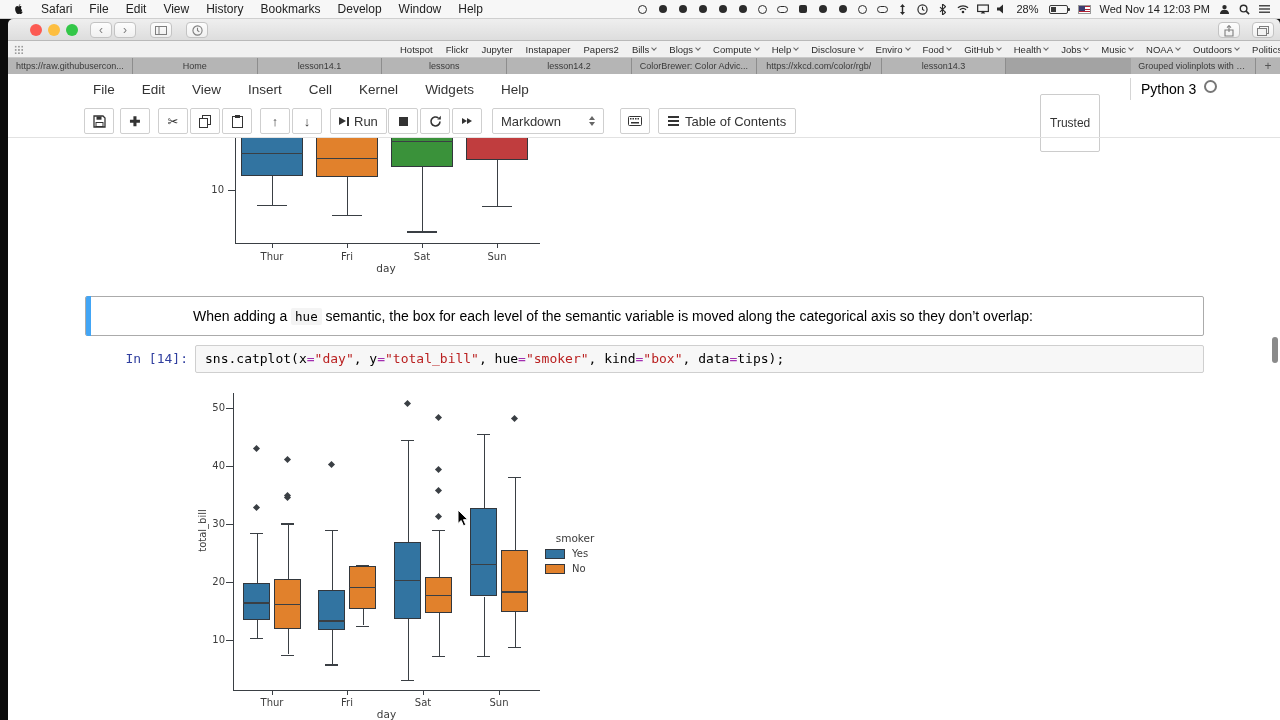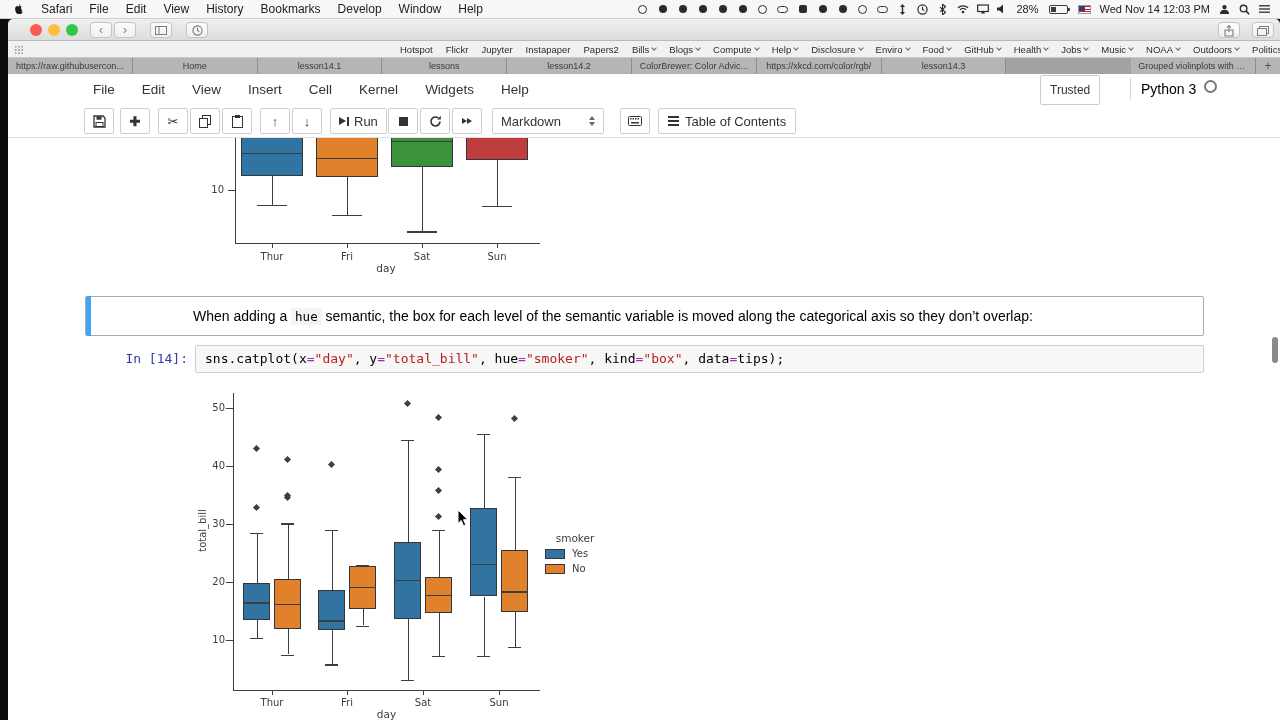--- a/index.html
+++ b/index.html
@@ -50,21 +50,21 @@
   
   #tab-bar { left:8px; top:58px; width:1272px; height:16px; background:#a3a3a3; display:flex; }
   .tab { flex:1 1 0; min-width:0; border-right:1px solid #8d8d8d; background:#b5b5b5; color:#3a3a3a; font-size:9px; display:flex; align-items:center; justify-content:center; padding:0 7px; white-space:nowrap; }
   .tab > span { overflow:hidden; text-overflow:ellipsis; }
   .tab.active { background:#f1f1f1; color:#222;margin-top:48px; }
   #tab-plus { flex:0 0 24px; background:#b5b5b5; color:#555; font-size:12px; display:flex; align-items:center; justify-content:center; }
 
   
   #page { left:8px; top:74px; width:1272px; height:646px; background:#fff; overflow:hidden; }
   #nb-menu { left:85px; top:8px; display:flex; gap:27px; font-size:13.5px; color:#333; }
-  #trusted { left:1032px; top:1px; border:1px solid #ccc; border-radius:2px; padding:7px 9px; font-size:12px; color:#333; background:#fff; }
+  #trusted { left:1032px; top:20px; border:1px solid #ccc; border-radius:2px; padding:21px 9px; font-size:12px; color:#333; background:#fff; }
   #menu-vsep { left:1122px; top:4px; width:1px; height:22px; background:#d5d5d5; }
   #kernel-name { left:1133px; top:7px; font-size:14px; color:#000; }
   #kernel-circle { left:1196px; top:6px; width:13px; height:13px; border:2px solid #777; border-radius:50%; }
   #nb-toolbar { left:0; top:30px; width:1272px; height:34px; border-bottom:1px solid #e2e2e2; }
   .tbtn { position:absolute; top:4px; height:26px; background:#fff; border:1px solid #cfcfcf; border-radius:2px; color:#333; display:flex; align-items:center; justify-content:center; font-size:13px; }
   .tbtn svg { display:block; }
   #run-btn { gap:5px; padding:0 8px; }
   .tri-r { width:0; height:0; border-left:7px solid #333; border-top:4.5px solid transparent; border-bottom:4.5px solid transparent; }
   .tri-r.sm { border-left-width:5px; border-top-width:3.5px; border-bottom-width:3.5px; }
   .stepbar { width:2px; height:9px; background:#333; margin-left:1px; }

